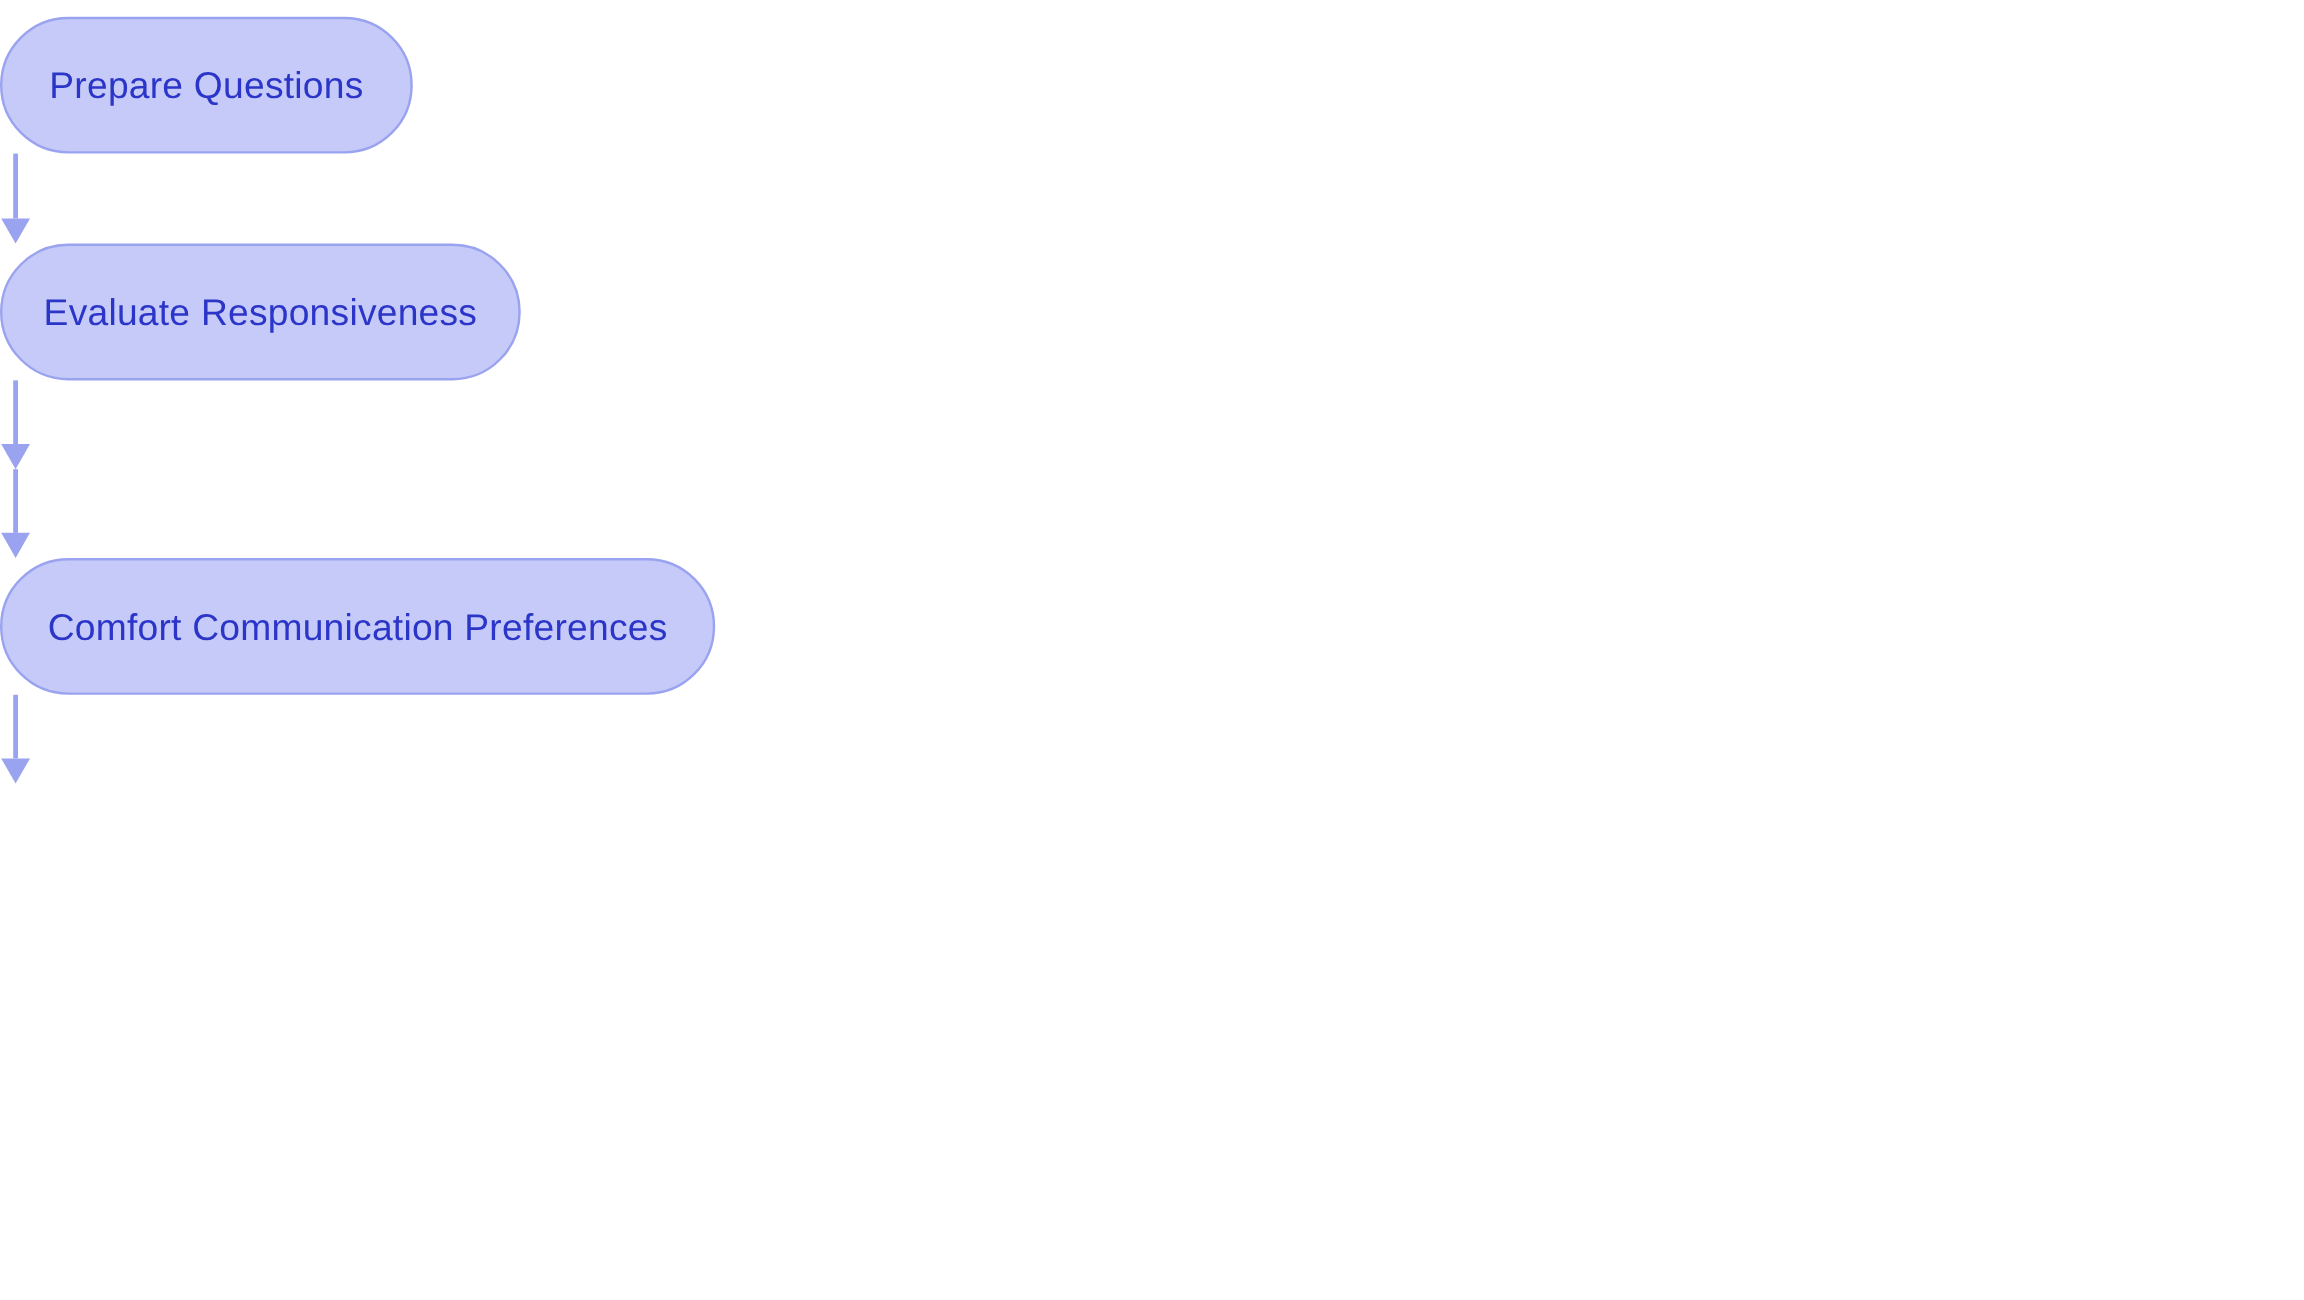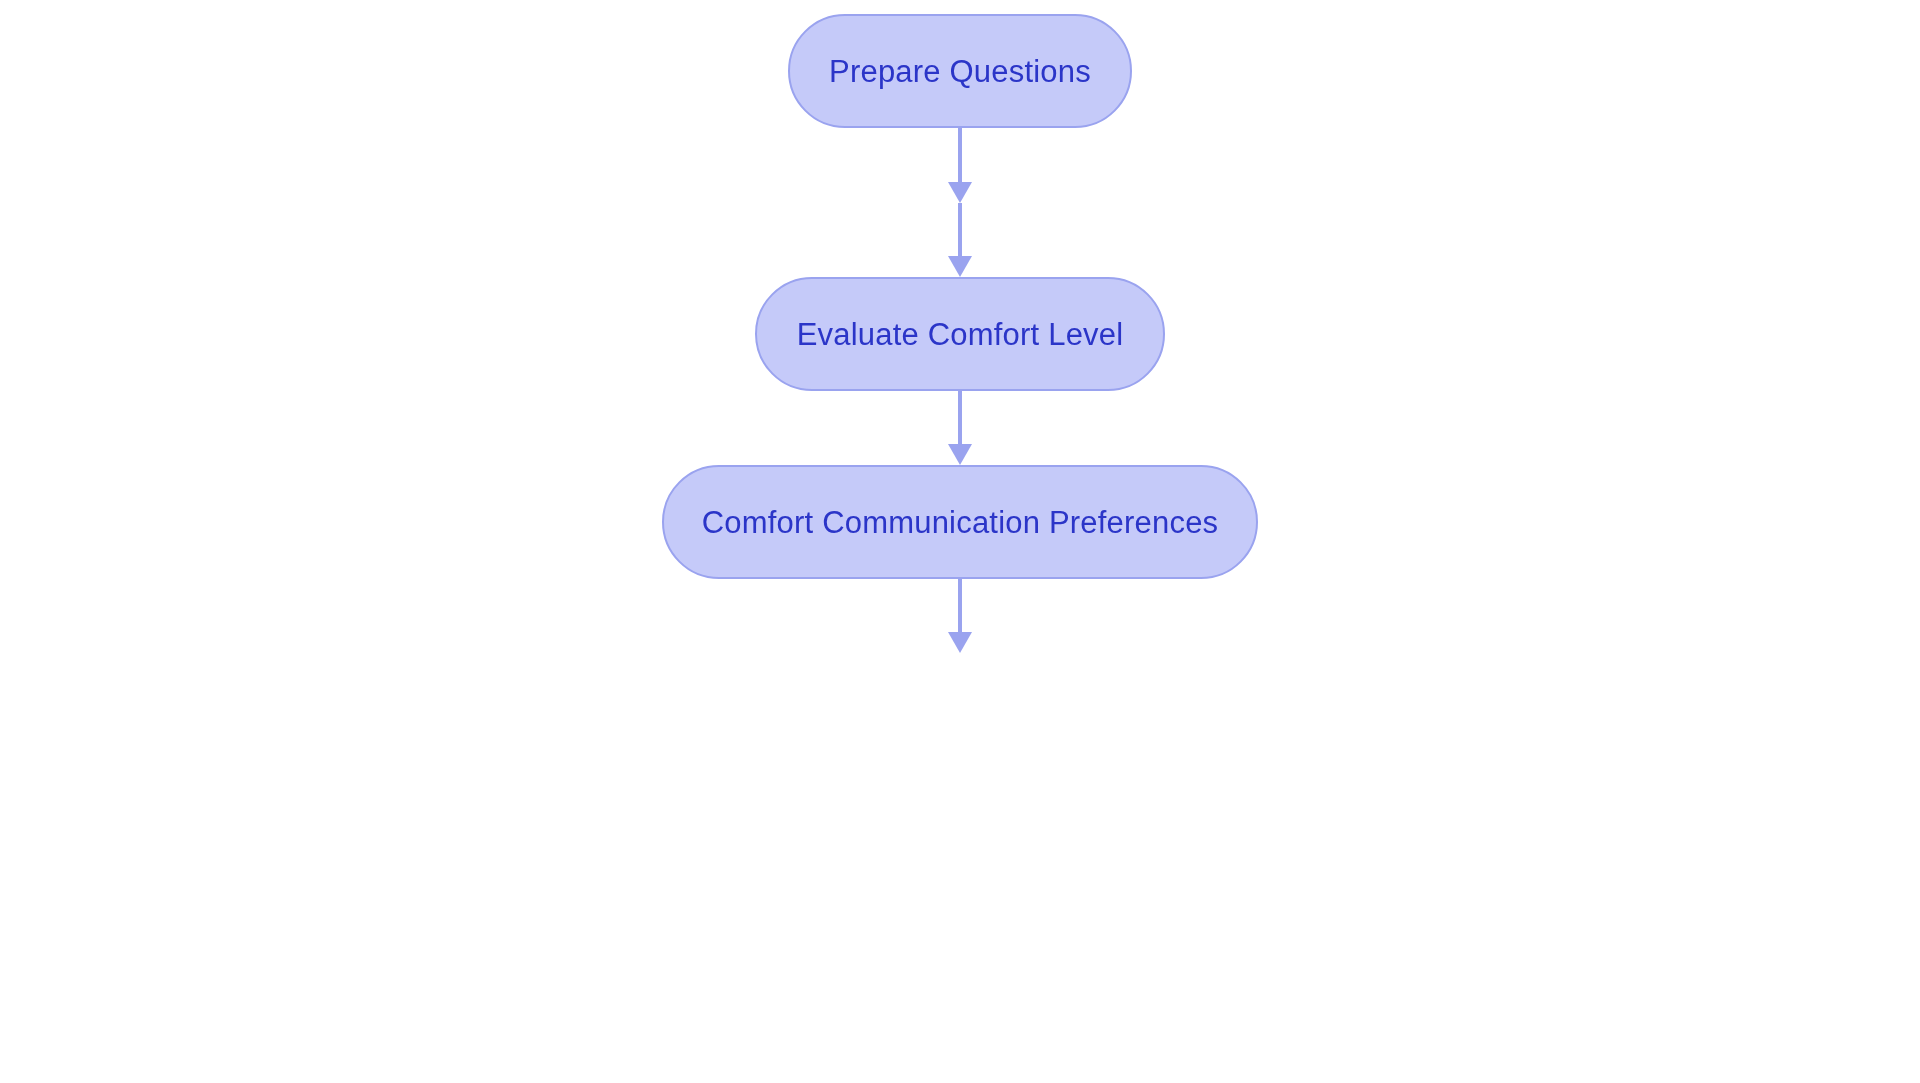--- a/index.html
+++ b/index.html
@@ -23,21 +23,20 @@
   }
 
   .flow-column {
     position: absolute;
     left: 0;
     top: 0;
     width: 1920px;
     height: 1083px;
     display: flex;
     flex-direction: column;
-    align-items: center;
     justify-content: flex-start;
   }
 
   
   .node {
     box-sizing: border-box;
     display: flex;
     align-items: center;
     justify-content: center;
     height: 114px;
@@ -103,29 +102,29 @@
 
     <div class="node w-1">
       <span class="node-label">Prepare Questions</span>
     </div>
 
     <div class="connector h-1">
       <div class="connector-line"></div>
       <div class="connector-arrow"></div>
     </div>
 
+    <div class="node w-2">
+      <span class="node-label">Evaluate Responsiveness</span>
+    </div>
 
     <div class="connector h-2">
       <div class="connector-line"></div>
       <div class="connector-arrow"></div>
     </div>
 
-    <div class="node w-3">
-      <span class="node-label">Evaluate Comfort Level</span>
-    </div>
 
     <div class="connector h-3">
       <div class="connector-line"></div>
       <div class="connector-arrow"></div>
     </div>
 
     <div class="node w-4">
       <span class="node-label">Comfort Communication Preferences</span>
     </div>
 

